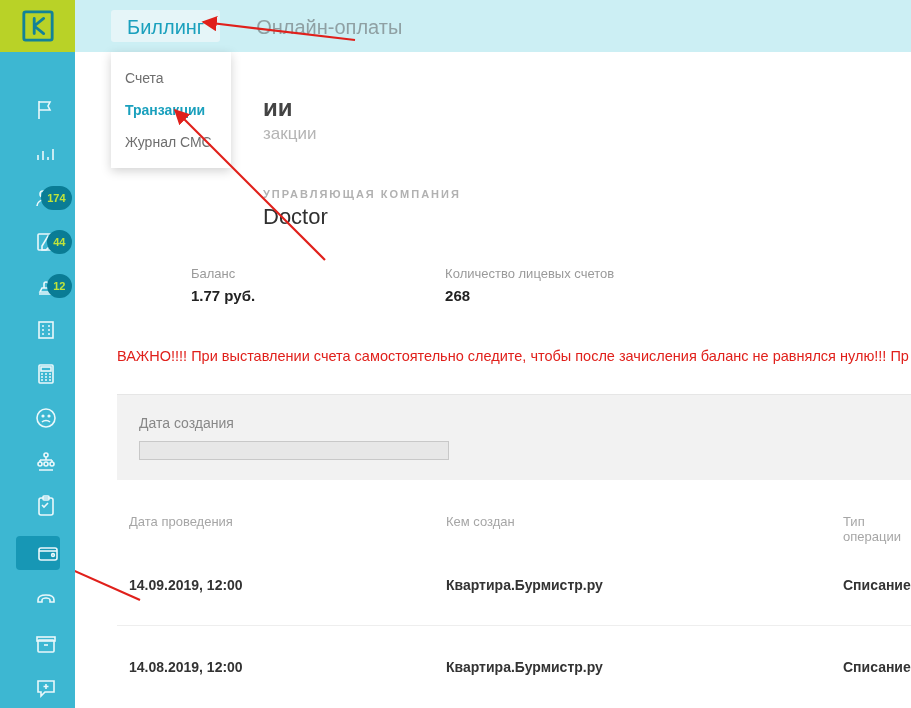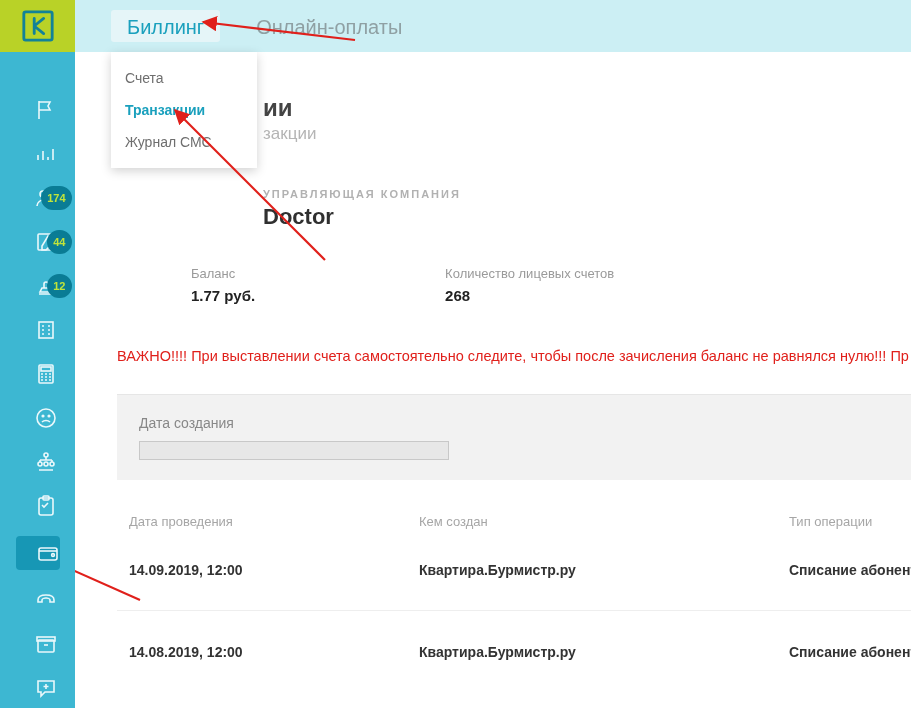--- a/index.html
+++ b/index.html
@@ -86,21 +86,21 @@
   .top-tab.active {
     background: #e5f5f8;
     color: #1aa0bd;
   }
 
   
   .dropdown {
     position: absolute;
     top: 52px;
     left: 36px;
-    width: 146px;
+    width: 120px;
     background: #fff;
     box-shadow: 0 3px 10px rgba(0,0,0,.18);
     padding: 10px 0;
     z-index: 10;
   }
   .dropdown-item {
     padding: 8px 14px;
     font-size: 14px;
     color: #6e6e6e;
     cursor: pointer;
@@ -108,21 +108,21 @@
   .dropdown-item.active { color: #1aa0bd; font-weight: 700; }
 
   .content { padding: 0 0 0 42px; }
 
   .breadcrumb-wrap { margin-top: 42px; }
   .h1 { font-size: 24px; font-weight: 800; color: #444; margin-left: 146px; }
   .crumbs { font-size: 17px; color: #b5b5b5; margin-left: 146px; margin-top: 2px; }
 
   .org-block { margin-top: 44px; margin-left: 146px; }
   .small-caps { font-size: 11px; letter-spacing: 2px; color: #b1b1b1; font-weight: 700; }
-  .org-name { font-size: 22px; font-weight: 700; color: #303030; margin-top: 4px; }
+  .org-name { font-size: 22px; font-weight: 400; color: #303030; margin-top: 4px; }
 
   .stats { display:flex; margin-top: 36px; gap: 190px; }
   .stat-label { font-size: 13px; color: #9a9a9a; }
   .stat-value { font-size: 15px; font-weight: 800; color: #222; margin-top: 6px; }
 
   .warning {
     color: #e0201b;
     font-size: 14.5px;
     margin-top: 44px;
     white-space: nowrap;
@@ -144,20 +144,21 @@
     height: 28px;
     border: 1px solid #c8c8c8;
     background: #e7e7e7;
   }
 
   .table { margin-top: 34px; }
   .thead, .trow {
     display: grid;
     grid-template-columns: 290px 370px 1fr;
     padding: 0 0 0 12px;
+    gap: 27px;
   }
   .thead { color: #a6a6a6; font-size: 13px; }
   .trow {
     height: 82px;
     align-items: center;
     font-size: 14px;
     color: #333;
     font-weight: 600;
   }
   .trow + .trow { }

